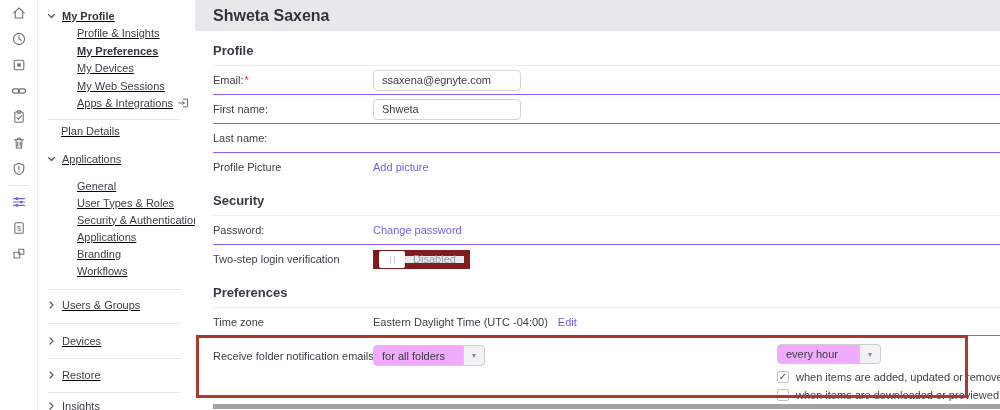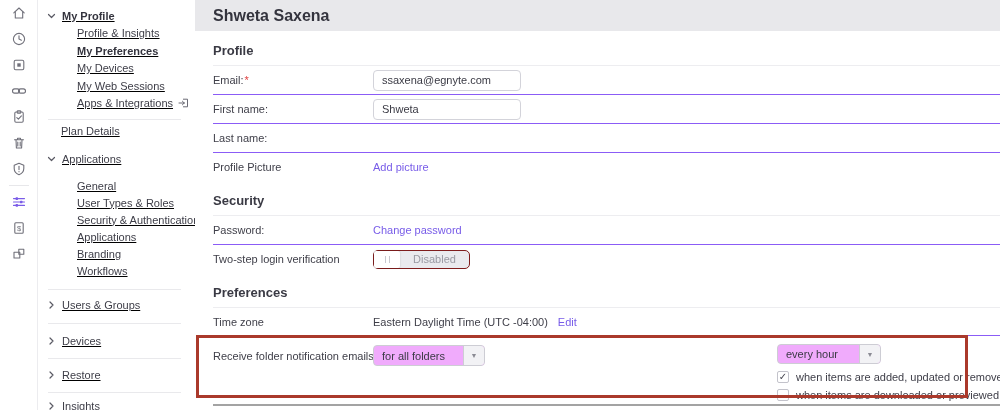--- a/index.html
+++ b/index.html
@@ -35,29 +35,29 @@
   .frow{display:flex;align-items:center;height:28px;border-bottom:1px solid #8b5cf6;position:relative;}
   .frow.no-b{border-bottom:none;}
   .flabel{width:160px;font-size:11px;color:#40404a;flex-shrink:0;}
   .req{color:#e04040;margin-left:1px;}
   .tinput{width:148px;height:21px;border:1px solid #d3d3da;border-radius:4px;padding:0 8px;font-size:11px;
           color:#3a3a44;box-sizing:border-box;font-family:inherit;background:#fff;}
   .plink{font-size:11px;color:#775be8;cursor:pointer;text-decoration:none;}
   .tz-val{font-size:11px;color:#3e3e48;margin-right:10px;}
 
   
-  .toggle{display:flex;align-items:center;width:97px;height:19px;background:#eaeaee;border:1px solid #7f1d1d;
-          border-radius:5px;box-sizing:border-box;cursor:pointer;}
+  .toggle{display:flex;align-items:center;width:97px;height:19px;background:#eaeaee;border:6px solid #7f1d1d;
+          border-radius:0;box-sizing:border-box;cursor:pointer;}
   .knob{width:26px;height:17px;background:#fff;border-radius:2px;box-shadow:0 0 2px rgba(0,0,0,.18);
         display:flex;align-items:center;justify-content:center;}
   .grip{width:3px;height:7px;border-left:1px solid #c8c8cf;border-right:1px solid #c8c8cf;}
   .toggle-label{flex:1;text-align:center;font-size:11px;color:#9a9aa3;}
 
   
-  .notif-row{position:relative;height:68px;border-bottom:2px solid #a3a3a3;}
+  .notif-row{position:relative;height:68px;border-bottom:5px solid #a3a3a3;}
   .notif-label{position:absolute;left:0;top:14px;font-size:11px;color:#40404a;}
   .dd{position:absolute;display:flex;align-items:stretch;background:#f0abfc;border:1px solid #cdcdd4;
       border-radius:4px;box-sizing:border-box;height:21px;cursor:pointer;}
   .dd-text{font-size:11px;color:#3a3a44;padding:0 8px;display:flex;align-items:center;flex:1;white-space:nowrap;}
   .dd-btn{width:20px;border-left:1px solid #cdcdd4;background:#f2f2f5;display:flex;align-items:center;
           justify-content:center;border-radius:0 3px 3px 0;}
   .dd-caret{font-size:7px;color:#8b8b94;}
   .freq-group{position:absolute;left:564px;top:8px;width:230px;}
   .cb-row{display:flex;align-items:center;margin-top:6px;cursor:pointer;}
   .cb-row.first{margin-top:27px;}

